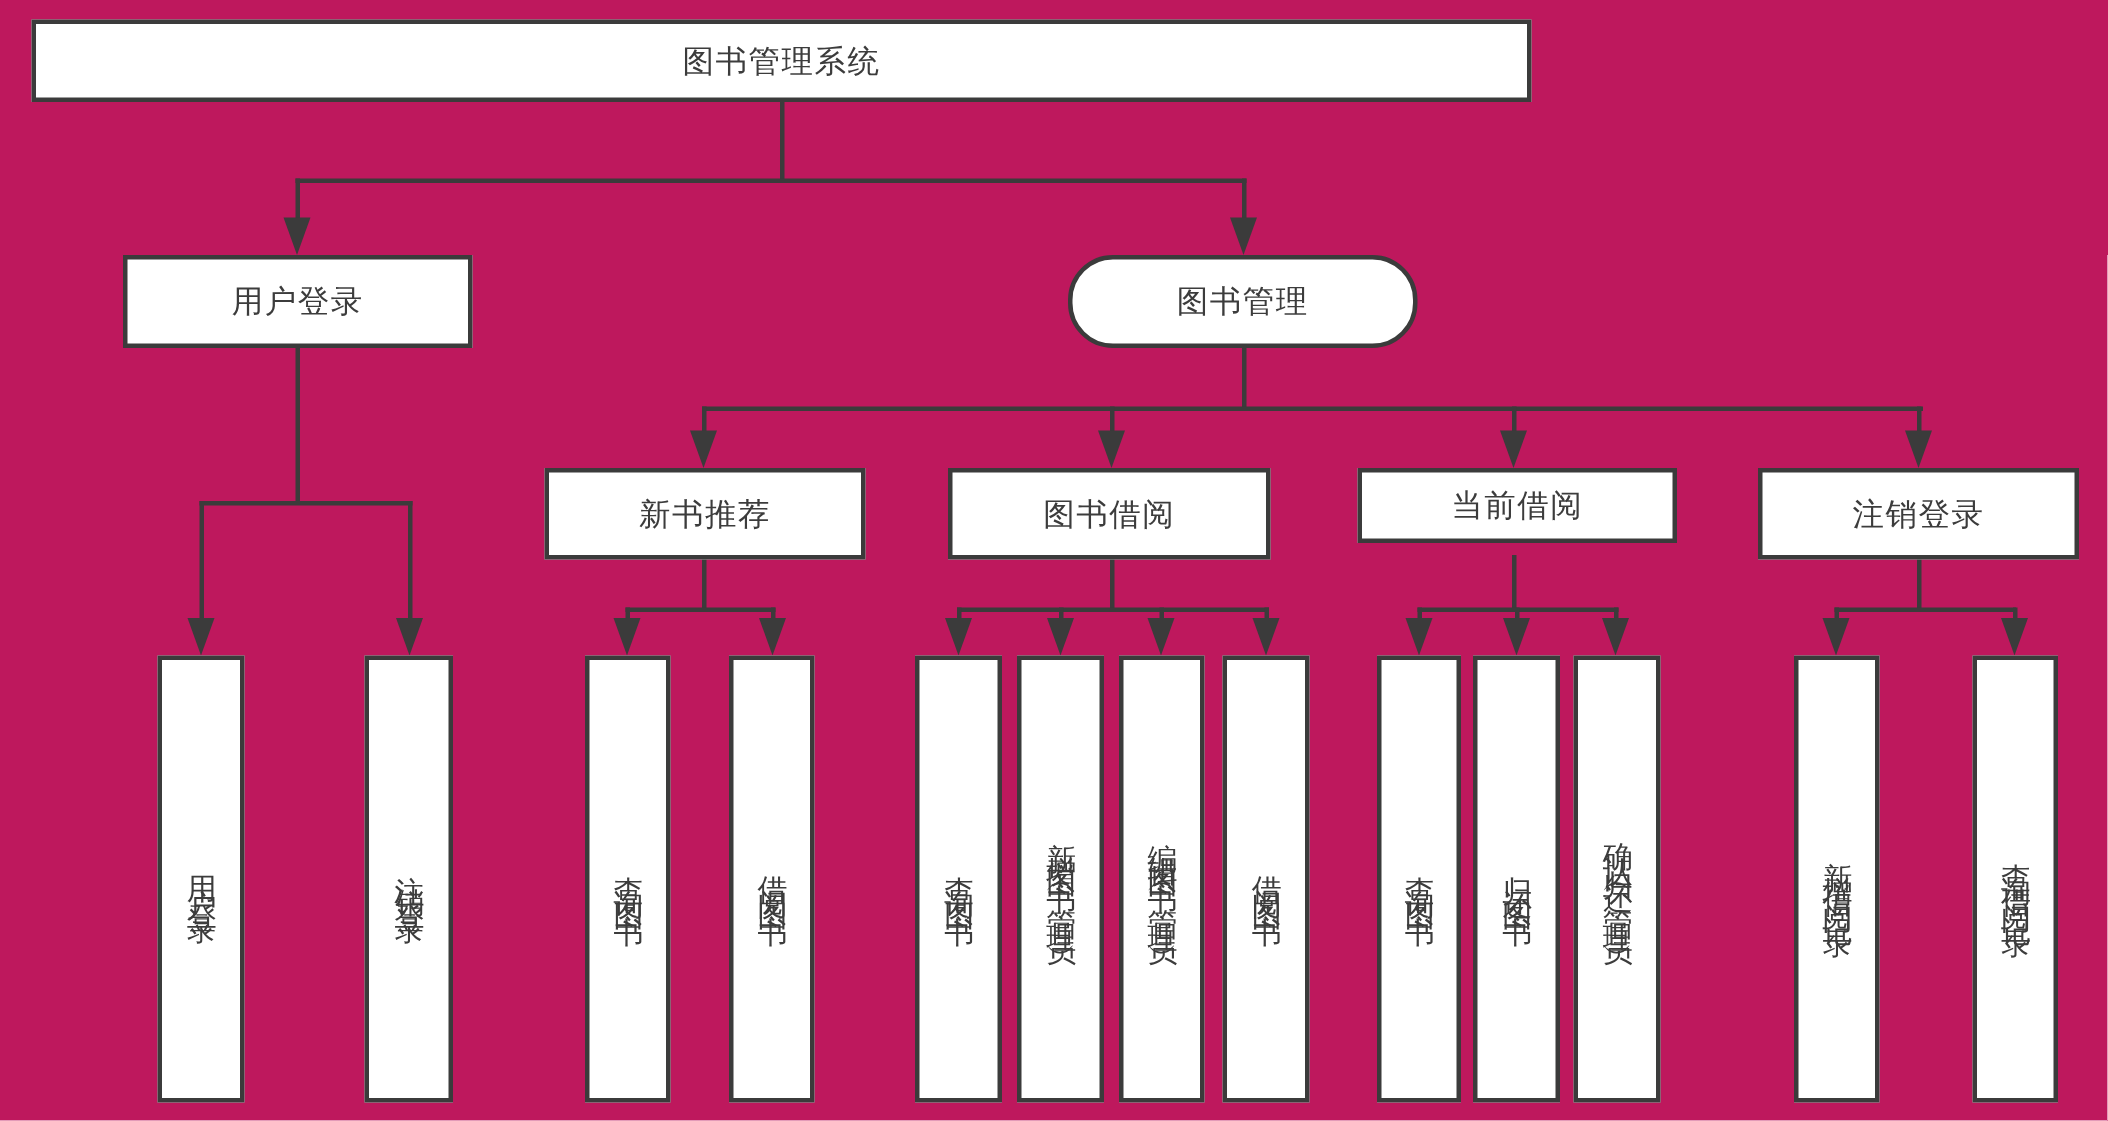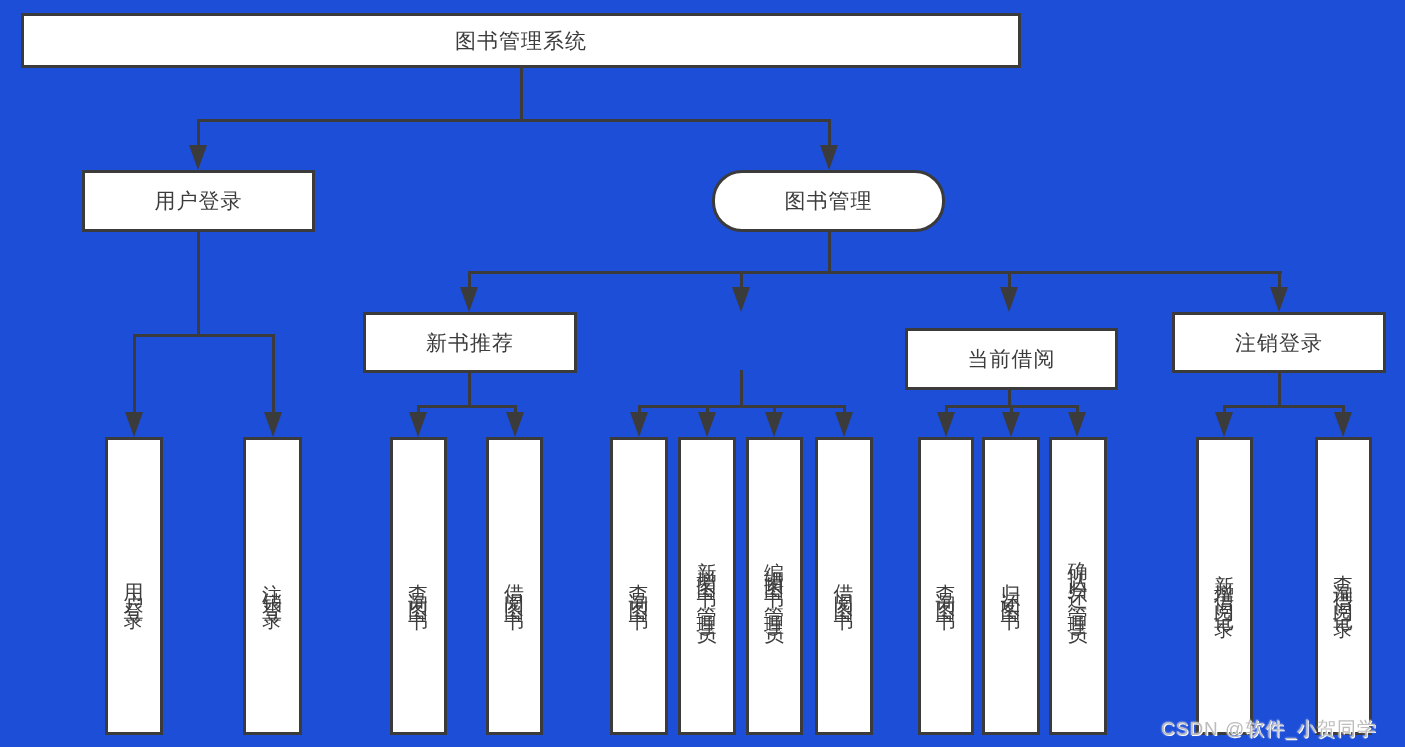--- a/index.html
+++ b/index.html
@@ -1,19 +1,19 @@
 <!DOCTYPE html>
 <html><head>
 <meta charset="utf-8">
 <style>
   html,body{margin:0;padding:0;background:#fff;}
   #stage{
     position:relative;
     width:1405px;height:747px;
-    background:#1d4ed8;
+    background:#be185d;
     font-family:"Liberation Sans","DejaVu Sans",sans-serif;
     overflow:hidden;
     text-align:center;
   }
   .node{
     position:absolute;
     box-sizing:border-box;
     background:#fff;
     border:3px solid #3b3b3b;
     display:flex;
@@ -91,21 +91,24 @@
   <div class="conn v" style="left:740px;top:271px;height:18px;"></div>
   <div class="arrow" style="left:732px;top:287px;"></div>
   <div class="conn v" style="left:1008px;top:271px;height:18px;"></div>
   <div class="arrow" style="left:1000px;top:287px;"></div>
   <div class="conn v" style="left:1278px;top:271px;height:18px;"></div>
   <div class="arrow" style="left:1270px;top:287px;"></div>
 
   <div class="node h-label" style="left:363px;top:312px;width:214px;height:61px;">
     <span>新书推荐</span>
   </div>
-  <div class="node h-label" style="left:905px;top:328px;width:213px;height:62px;font-family:Liberation Serif, serif;">
+  <div class="node h-label" style="left:632px;top:312px;width:215px;height:61px;">
+    <span>图书借阅</span>
+  </div>
+  <div class="node h-label" style="left:905px;top:312px;width:213px;height:50px;font-family:Liberation Serif, serif;">
     <span>当前借阅</span>
   </div>
   <div class="node h-label" style="left:1172px;top:312px;width:214px;height:61px;">
     <span>注销登录</span>
   </div>
 
   <div class="conn v" style="left:468px;top:370px;height:38px;"></div>
   <div class="conn h" style="left:417px;top:405px;width:100px;"></div>
   <div class="conn v" style="left:417px;top:405px;height:12px;"></div>
   <div class="arrow" style="left:409px;top:412px;"></div>
@@ -176,15 +179,14 @@
     <span class="vtext">确认归还（管理员）</span>
   </div>
 
   <div class="node leaf" style="left:1196px;top:437px;width:57px;height:298px;">
     <span class="vtext">新增借阅记录</span>
   </div>
   <div class="node leaf" style="left:1315px;top:437px;width:57px;height:298px;">
     <span class="vtext">查询借阅记录</span>
   </div>
 
-  <div class="watermark">CSDN @软件_小贺同学</div>
 
 </div>
 
 </body></html>

